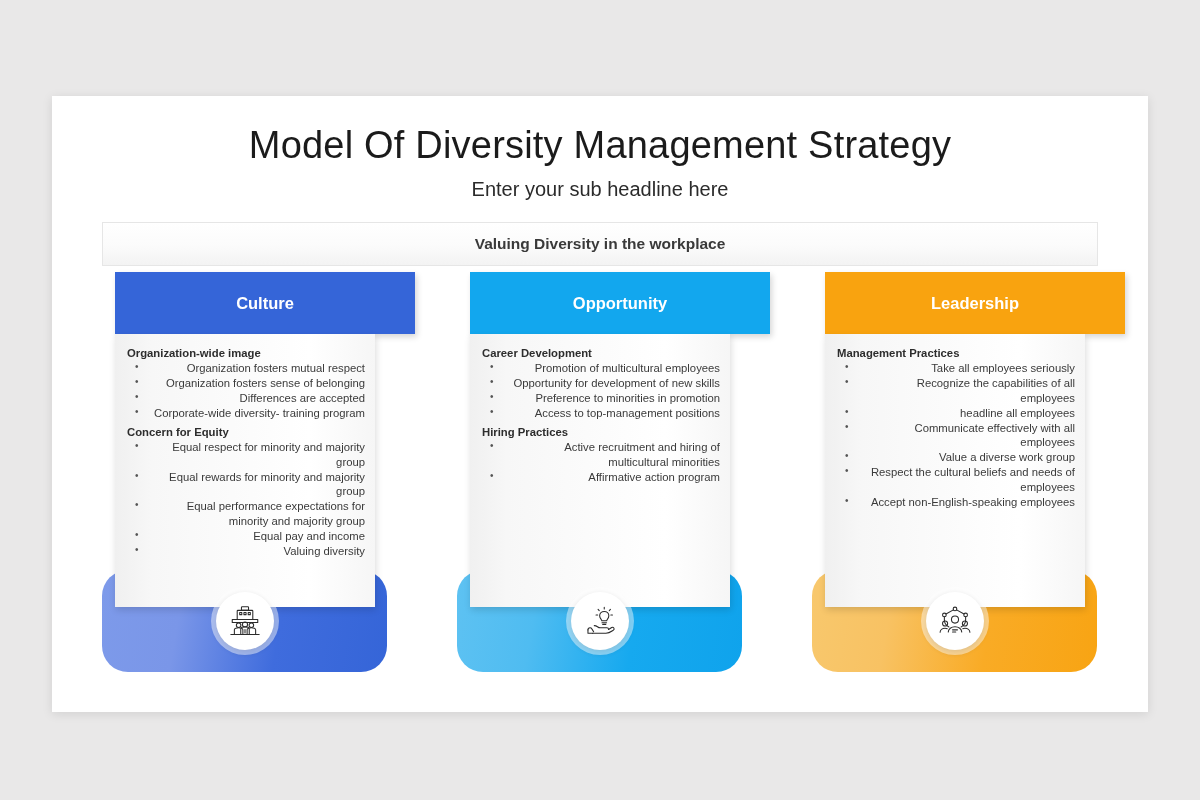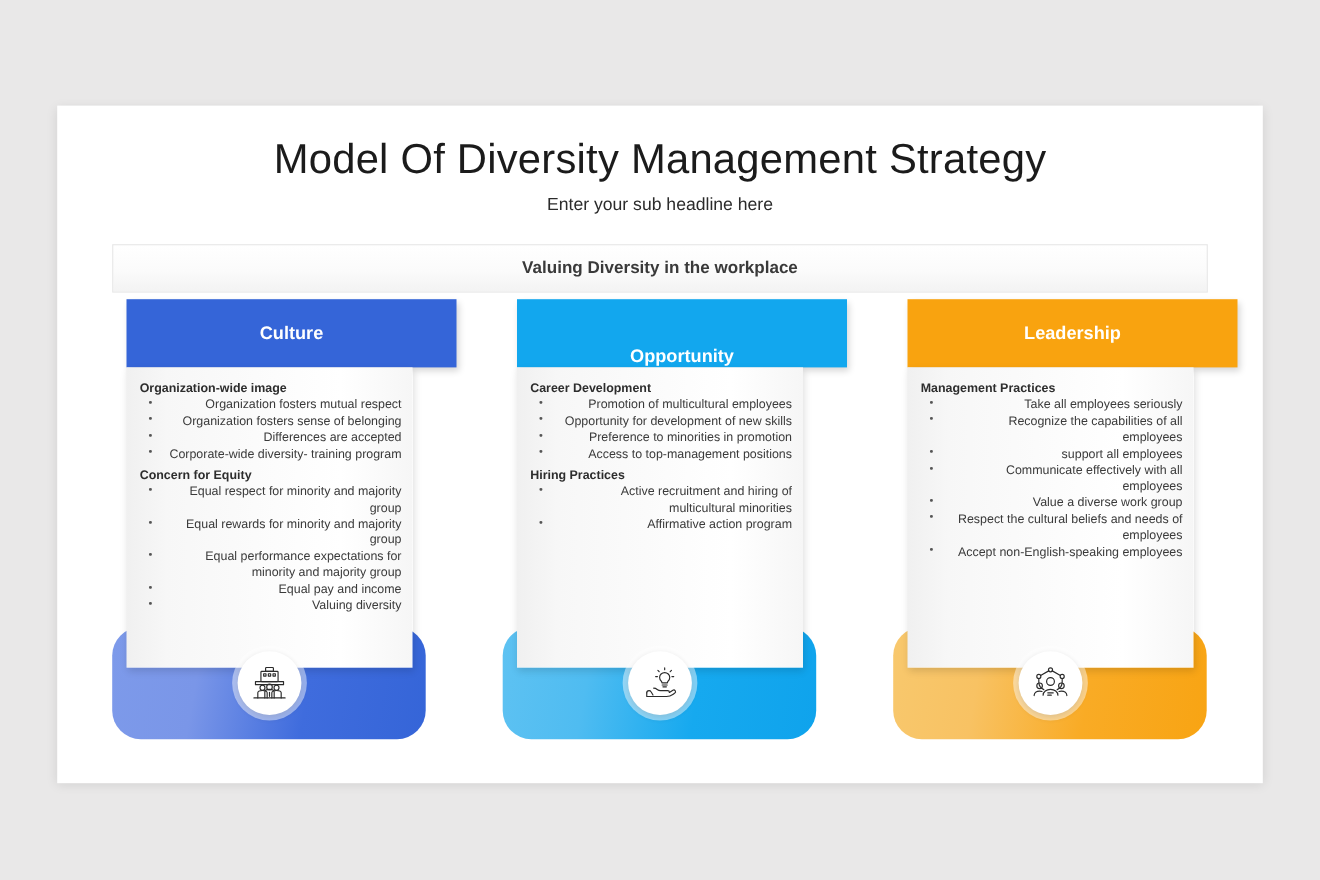--- a/index.html
+++ b/index.html
@@ -38,21 +38,21 @@
     font-size: 38px;
     font-weight: 400;
     color: #1b1b1b;
     letter-spacing: 0.2px;
   }
   .subtitle {
     position: absolute;
     left: 0; top: 82px;
     width: 1096px;
     text-align: center;
-    font-size: 16px;
+    font-size: 20px;
     font-weight: 400;
     color: #2b2b2b;
   }
 
   
   .banner {
     position: absolute;
     left: 50px;
     top: 126px;
     width: 996px;
@@ -100,21 +100,21 @@
     left: 13px;
     top: 0;
     width: 300px;
     height: 62px;
     display: flex;
     align-items: center;
     justify-content: center;
     box-shadow: 2px 3px 6px rgba(0,0,0,0.16);
   }
   .head.h0 { background: #3565d8; }
-  .head.h1 { background: #12a7ee; align-items: flex-end; }
+  .head.h1 { background: #12a7ee; }
   .head.h2 { background: #f9a30f; }
   .head-label {
     color: #ffffff;
     font-size: 16.5px;
     font-weight: bold;
   }
 
   
   .body {
     position: absolute;
@@ -278,21 +278,21 @@
 
       <div class="head h2">
         <span class="head-label">Leadership</span>
       </div>
 
       <div class="body">
         <div class="sec-head">Management Practices</div>
         <ul class="bullets">
           <li>Take all employees seriously</li>
           <li>Recognize the capabilities of all employees</li>
-          <li>support all employees</li>
+          <li>headline all employees</li>
           <li>Communicate effectively  with all employees</li>
           <li>Value a diverse work group</li>
           <li>Respect  the cultural beliefs and needs of employees</li>
           <li>Accept  non-English-speaking employees</li>
         </ul>
       </div>
 
       <div class="badge b2">
         <span>
           <svg width="34" height="34" viewBox="0 0 48 48" fill="none" stroke="#2b2b2b" stroke-width="1.5" stroke-linecap="round" stroke-linejoin="round">

